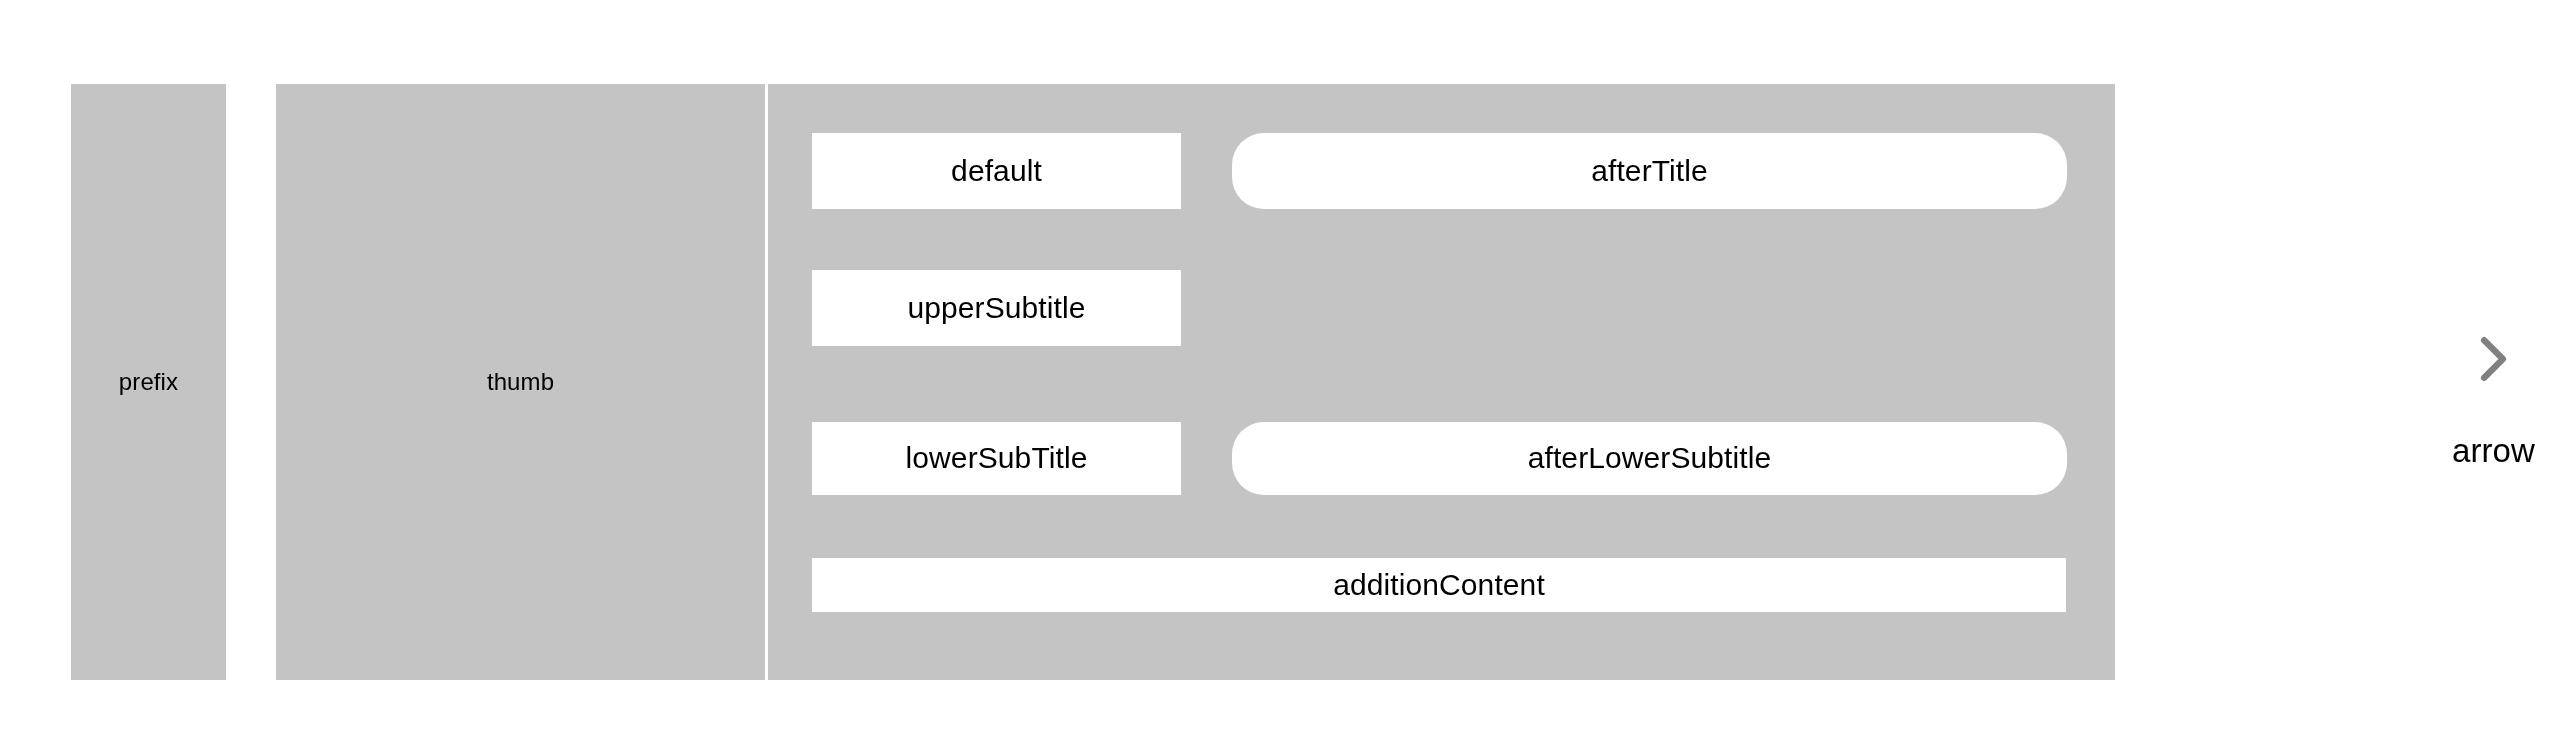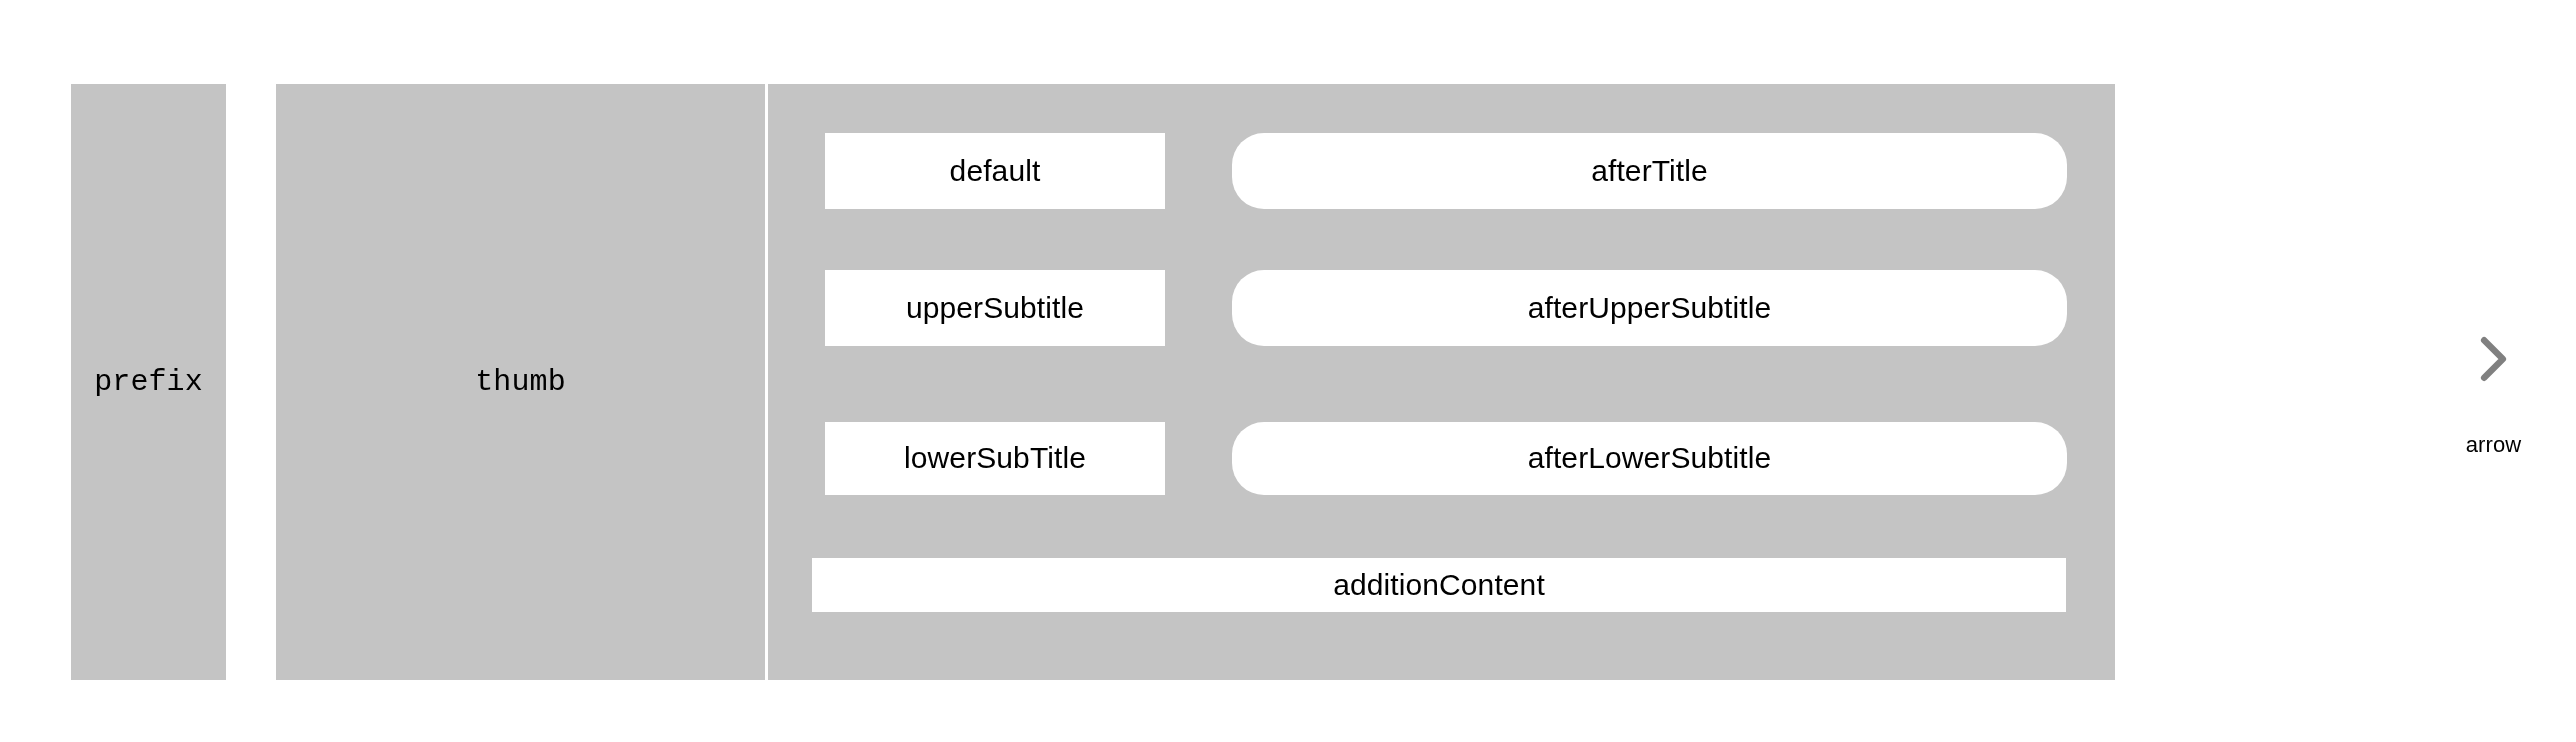--- a/index.html
+++ b/index.html
@@ -24,27 +24,26 @@
   
   .slot {
     position: absolute;
     background: #c4c4c4;
     display: flex;
     align-items: center;
     justify-content: center;
     box-sizing: border-box;
   }
   .slot-label {
-    font-size: 30px;
+    font-size: 24px;
     line-height: 1.15;
     color: #000000;
     text-align: center;
     letter-spacing: 0.1px;
     white-space: nowrap;
-    font-family: Liberation Mono, monospace;
   }
 
   
   #slot-prefix {
     left: 71px;
     top: 84px;
     width: 155px;
     height: 596px;
   }
   #slot-thumb {
@@ -82,21 +81,21 @@
   .chip-label {
     font-size: 30px;
     line-height: 1.15;
     color: #000000;
     text-align: center;
     white-space: nowrap;
     letter-spacing: 0.1px;
   }
 
   
-  .col-left  { left: 57px;  width: 340px; }
+  .col-left  { left: 44px;  width: 369px; }
   .col-right { left: 464px; width: 835px; border-radius: 32px; }
   .col-full  { left: 44px;  width: 1254px; }
 
   .row-1 { top: 49px;  height: 76px; }
   .row-2 { top: 186px; height: 76px; }
   .row-3 { top: 338px; height: 73px; }
   .row-4 { top: 474px; height: 54px; }
 
   
   #arrow-group {
@@ -109,21 +108,21 @@
     flex-direction: column;
     align-items: center;
   }
   #arrow-chevron-icon {
     width: 45px;
     height: 60px;
     display: block;
   }
   #arrow-label {
     margin-top: 43px;
-    font-size: 22px;
+    font-size: 33px;
     line-height: 1.15;
     color: #000000;
     text-align: center;
     white-space: nowrap;
     letter-spacing: 0.1px;
   }
 </style>
 </head>
 <body>
 
@@ -142,23 +141,20 @@
     <div class="chip col-left row-1">
       <span class="chip-label">default</span>
     </div>
     <div class="chip col-right row-1">
       <span class="chip-label">afterTitle</span>
     </div>
 
     <div class="chip col-left row-2">
       <span class="chip-label">upperSubtitle</span>
     </div>
-    <div class="chip col-right row-2">
-      <span class="chip-label">afterUpperSubtitle</span>
-    </div>
 
     <div class="chip col-right row-3">
       <span class="chip-label">afterLowerSubtitle</span>
     </div>
     <div class="chip col-left row-3">
       <span class="chip-label">lowerSubTitle</span>
     </div>
 
     <div class="chip col-full row-4">
       <span class="chip-label">additionContent</span>

